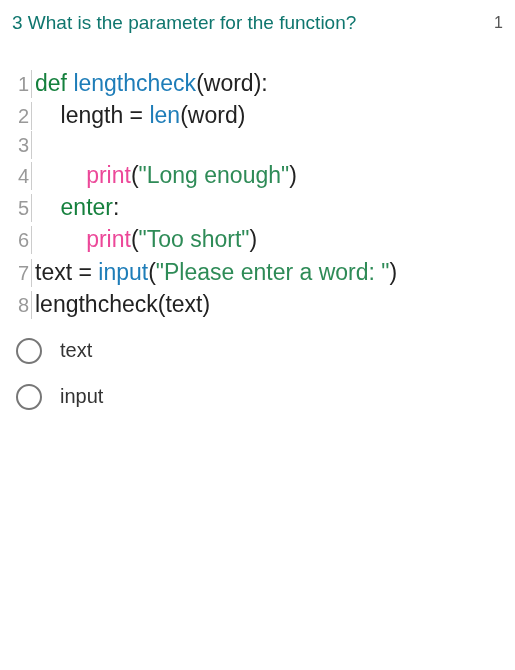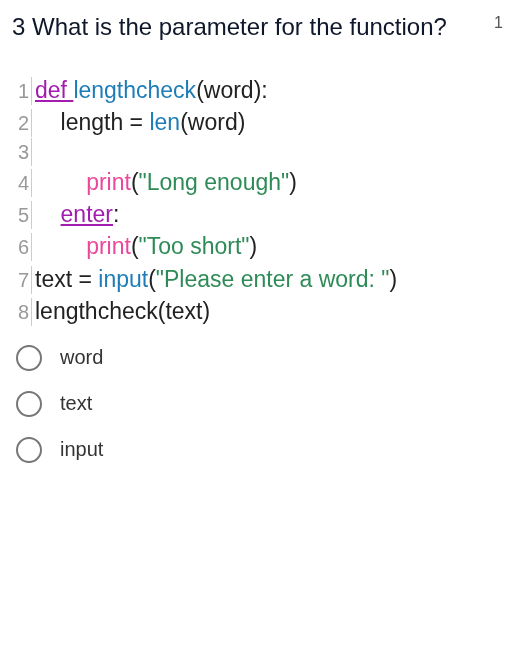--- a/index.html
+++ b/index.html
@@ -10,23 +10,23 @@
       color: #3c3c3c;
       padding: 10px 12px;
     }
     .header {
       display: flex;
       justify-content: space-between;
       align-items: flex-start;
       margin-bottom: 6px;
     }
     .question {
-      font-size: 24px;
+      font-size: 19px;
       line-height: 1.4;
-      color: #0f172a;
+      color: #0f766e;
       flex: 1;
     }
     .points {
       font-size: 16px;
       color: #555;
       padding-left: 10px;
       padding-top: 4px;
       white-space: nowrap;
     }
     .code-block {
@@ -46,21 +46,21 @@
       text-align: right;
       flex-shrink: 0;
       border-right: 1px solid #ccc;
       padding-right: 2px;
       margin-right: 3px;
     }
     .code {
       white-space: pre;
       font-family: Arial, Helvetica, sans-serif;
     }
-    .kw { color: #a21caf; text-decoration: underline; }           
+    .kw { color: #15803d; }           
     .fn { color: #1e7db8; }           
     .txt { color: #222; }
     .call { color: #ec4899; }         
     .str { color: #2e8b57; }          
     .num { color: #222; }
     .options {
       margin-top: 10px;
     }
     .option {
       display: flex;
@@ -122,23 +122,19 @@
     </div>
     <div class="code-line">
       <div class="lineno">8</div>
       <div class="code"><span class="txt">lengthcheck(text)</span></div>
     </div>
   </div>
 
 <div class="options" id="options">
     <div class="option">
       <div class="radio-outer"></div>
-      <div class="option-label">word</div>
-    </div>
-    <div class="option">
-      <div class="radio-outer"></div>
       <div class="option-label">text</div>
     </div>
     <div class="option">
       <div class="radio-outer"></div>
       <div class="option-label">input</div>
     </div>
   </div>
 
 </body></html>

